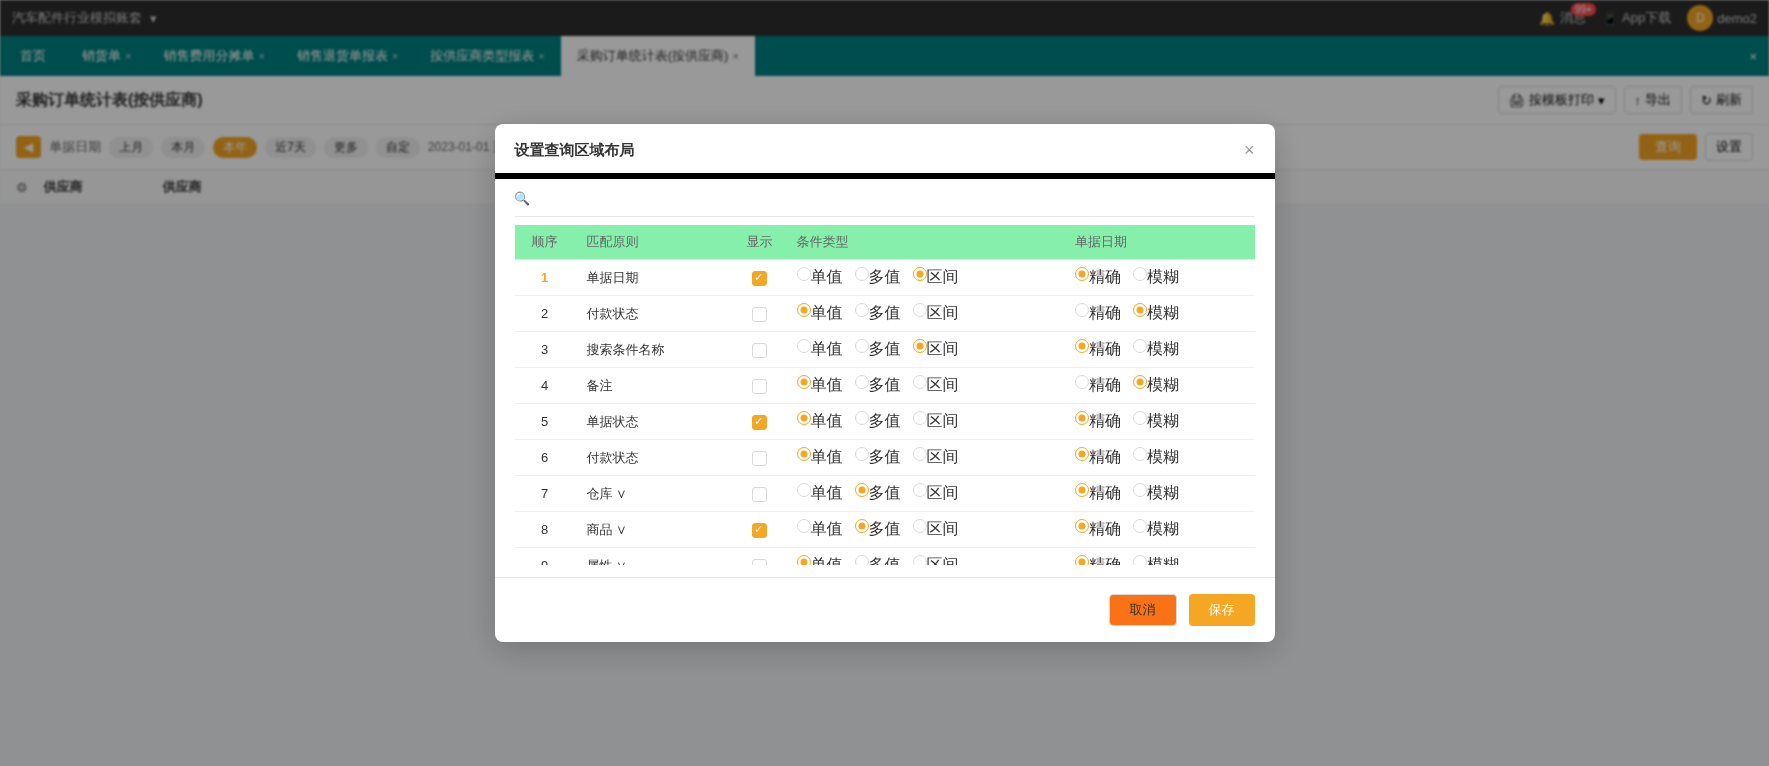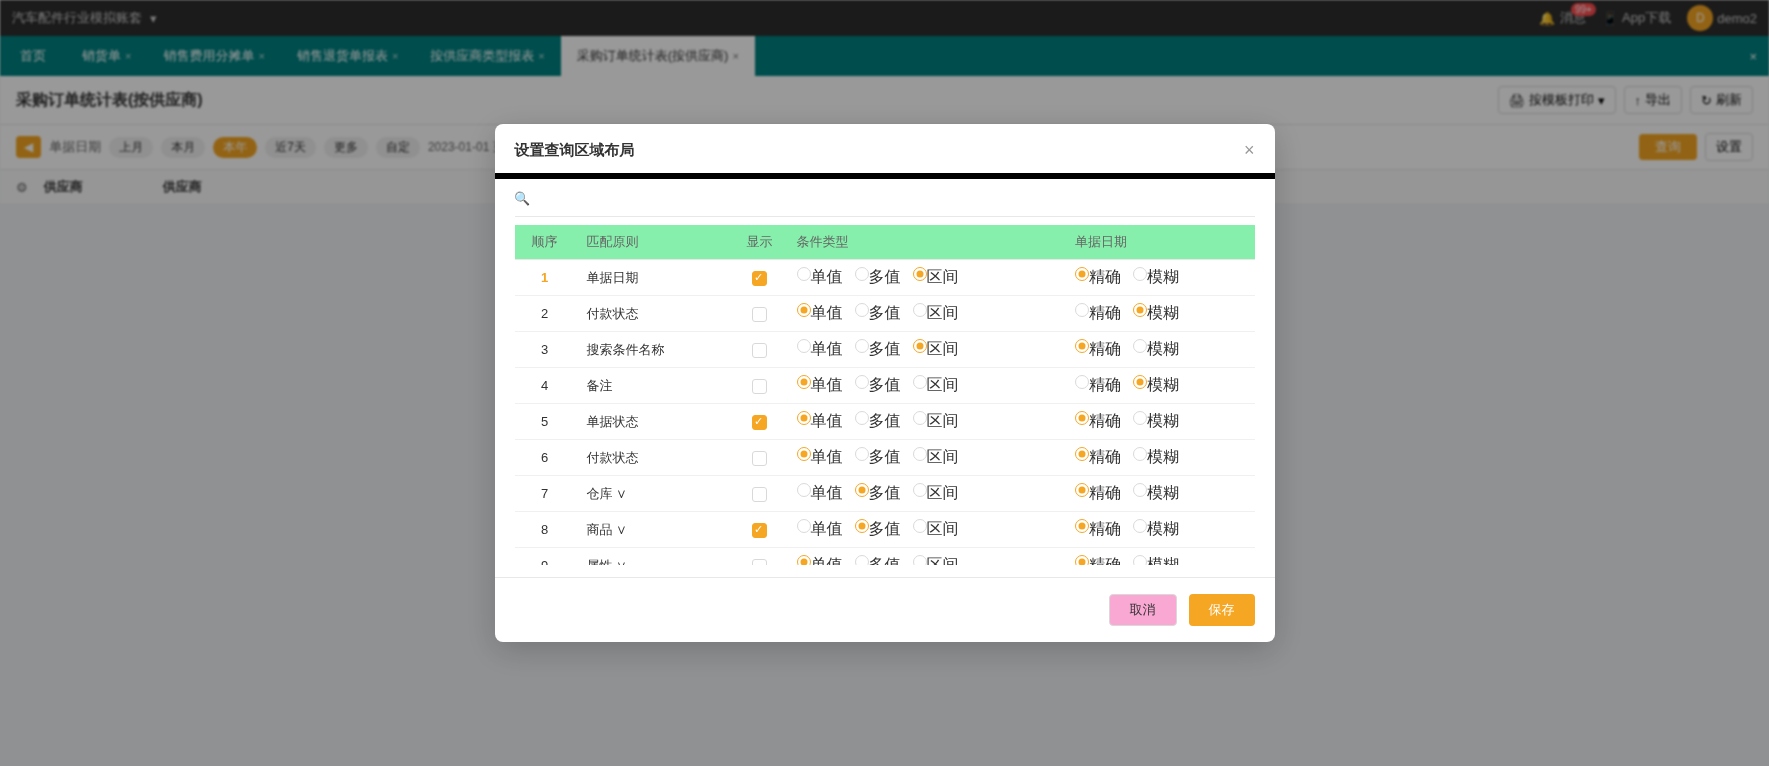--- a/index.html
+++ b/index.html
@@ -215,21 +215,21 @@
     .table-scroll::-webkit-scrollbar-thumb { background: #ccc; border-radius: 3px; }
 
     
     .dialog-footer {
       padding: 16px 20px;
       display: flex;
       justify-content: flex-end;
       gap: 12px;
       border-top: 1px solid #e8e8e8;
     }
-    .btn-cancel { border: 1px solid #d9d9d9; background: #f9a8d4; padding: 6px 20px; border-radius: 4px; cursor: pointer; font-size: 13px; color: #333; }
+    .btn-cancel { border: 1px solid #d9d9d9; background: #f97316; padding: 6px 20px; border-radius: 4px; cursor: pointer; font-size: 13px; color: #333; }
     .btn-save { background: #f5a623; color: #fff; border: none; padding: 6px 20px; border-radius: 4px; cursor: pointer; font-size: 13px; }
 
     
     .bg-page { filter: blur(1px); }
   </style>
 </head>
 <body>
 
 <div class="bg-page">
 

